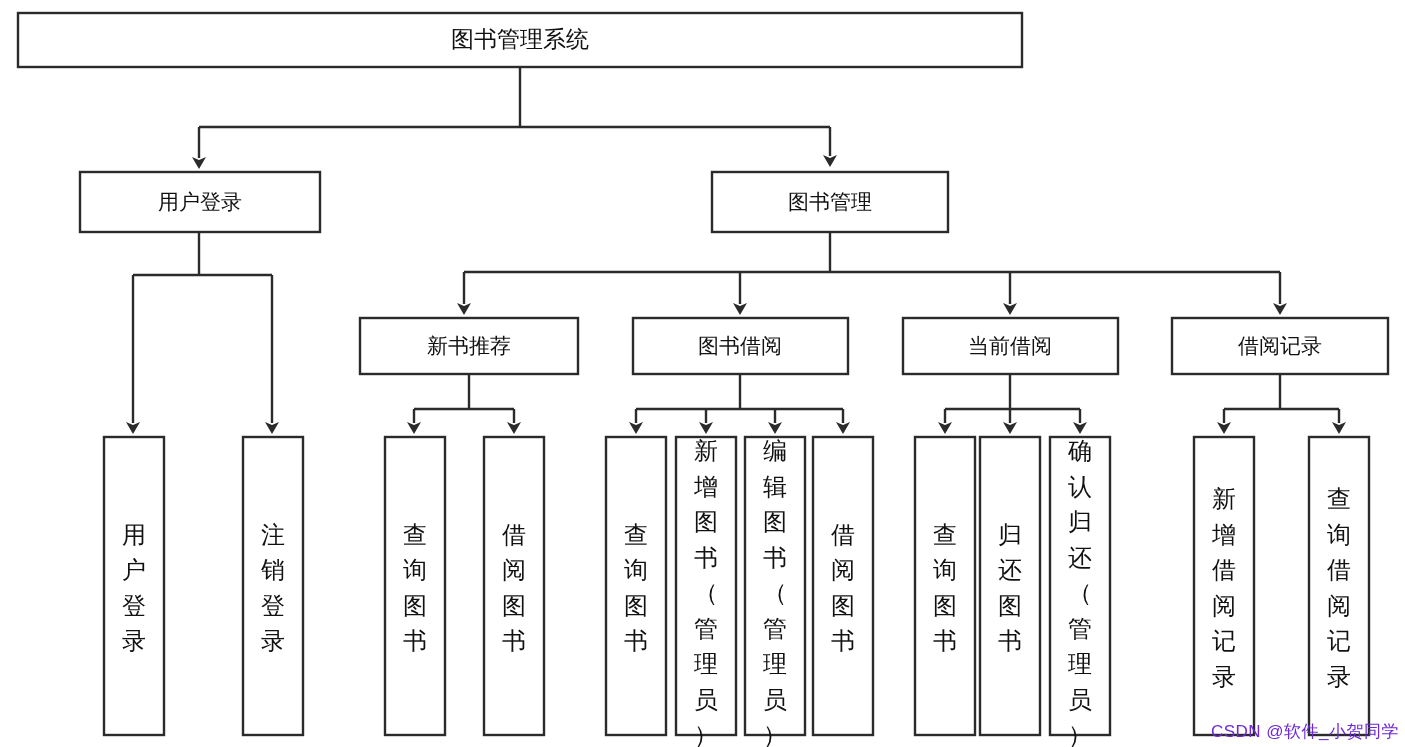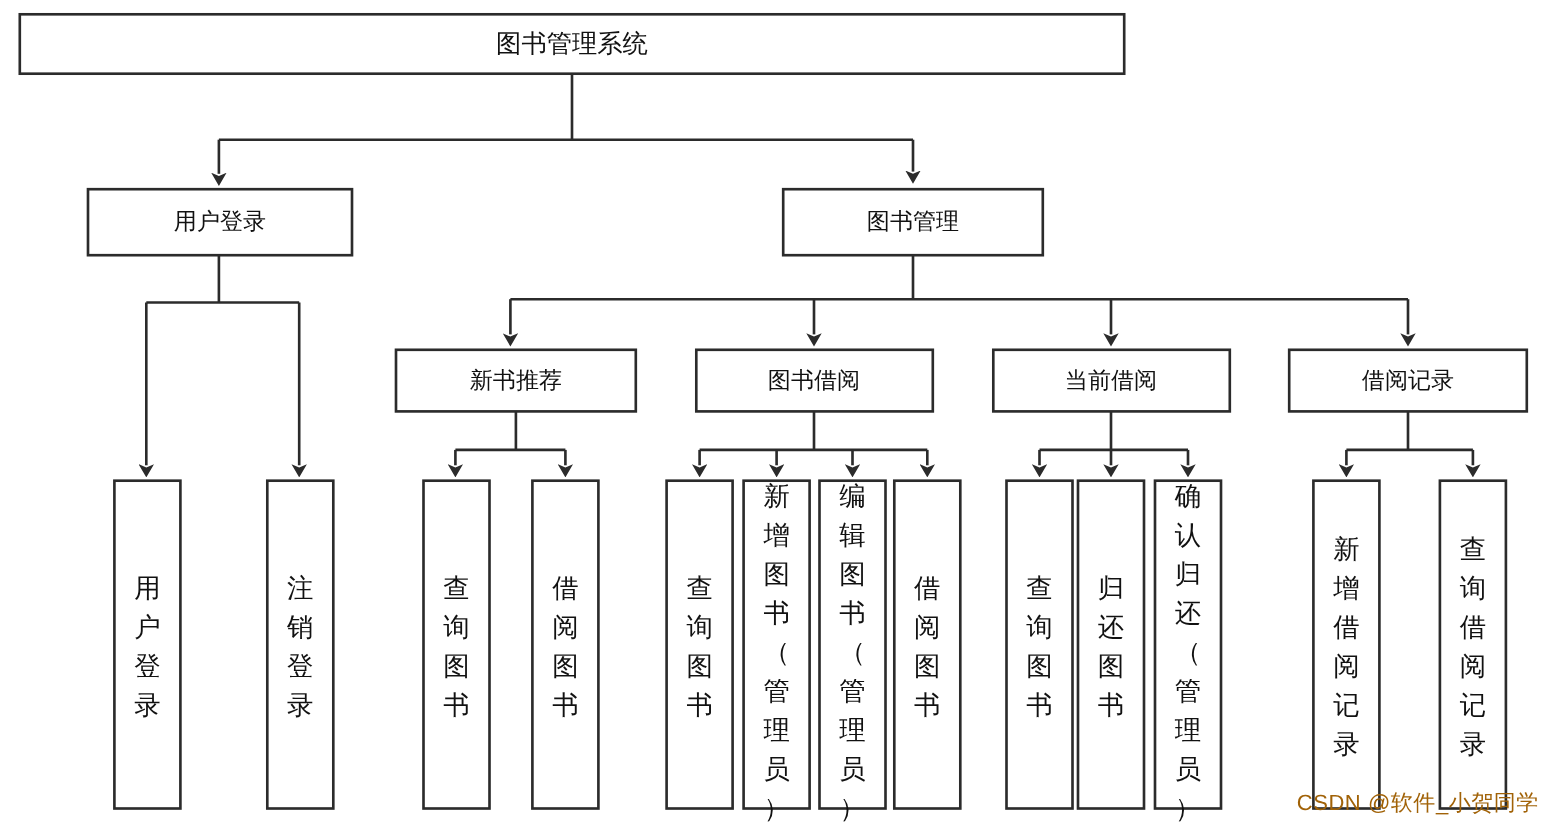--- a/index.html
+++ b/index.html
@@ -22,21 +22,21 @@
   .label-l2{font-size:21px;}
   .leaf-label{
     font-family:"Liberation Sans","DejaVu Sans",sans-serif;
     fill:#111111;font-size:24px;
     text-anchor:middle;
   }
   .leaf-label tspan{letter-spacing:0px;}
   .watermark{
     position:absolute;right:6px;bottom:4px;
     font-family:"Liberation Sans","DejaVu Sans",sans-serif;
-    font-size:20px;color:#a16207;white-space:nowrap;
+    font-size:17px;color:#6d28d9;white-space:nowrap;
     letter-spacing:0.5px;pointer-events:none;
   }
 </style>
 </head>
 <body>
 
 <div id="stage">
 
   <svg id="diagram" viewBox="0 0 1405 747">
     <defs>

